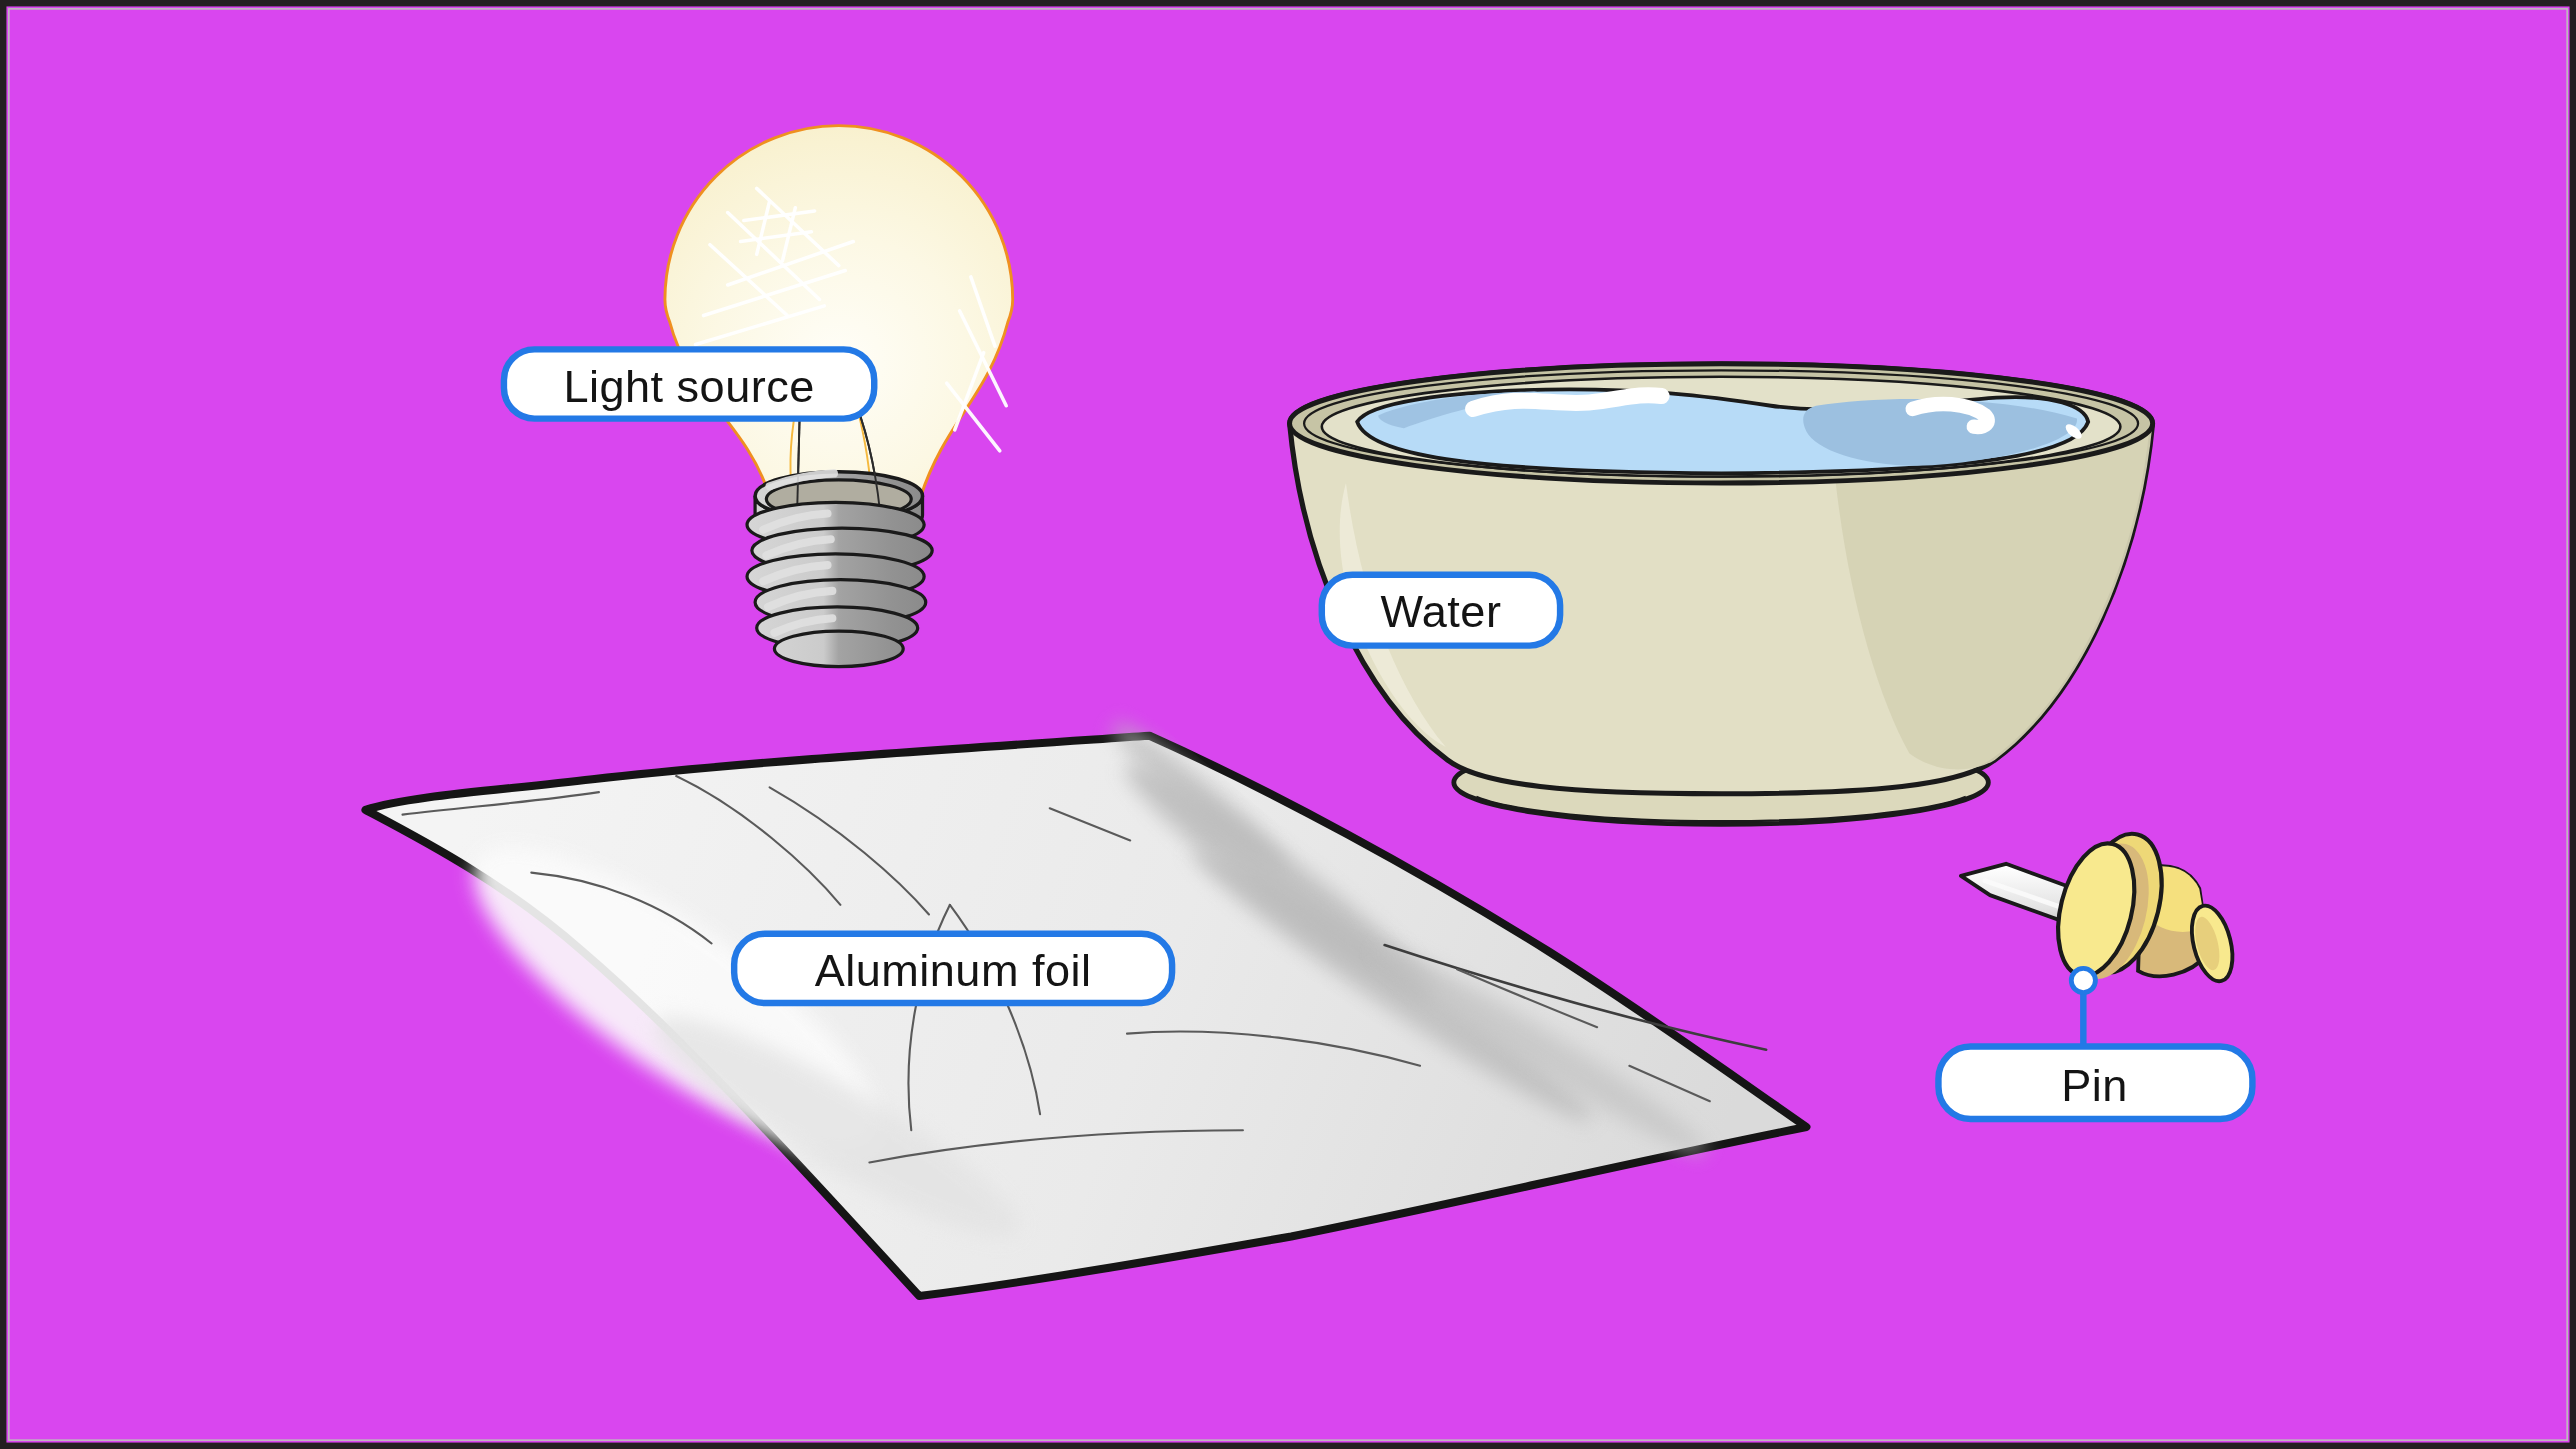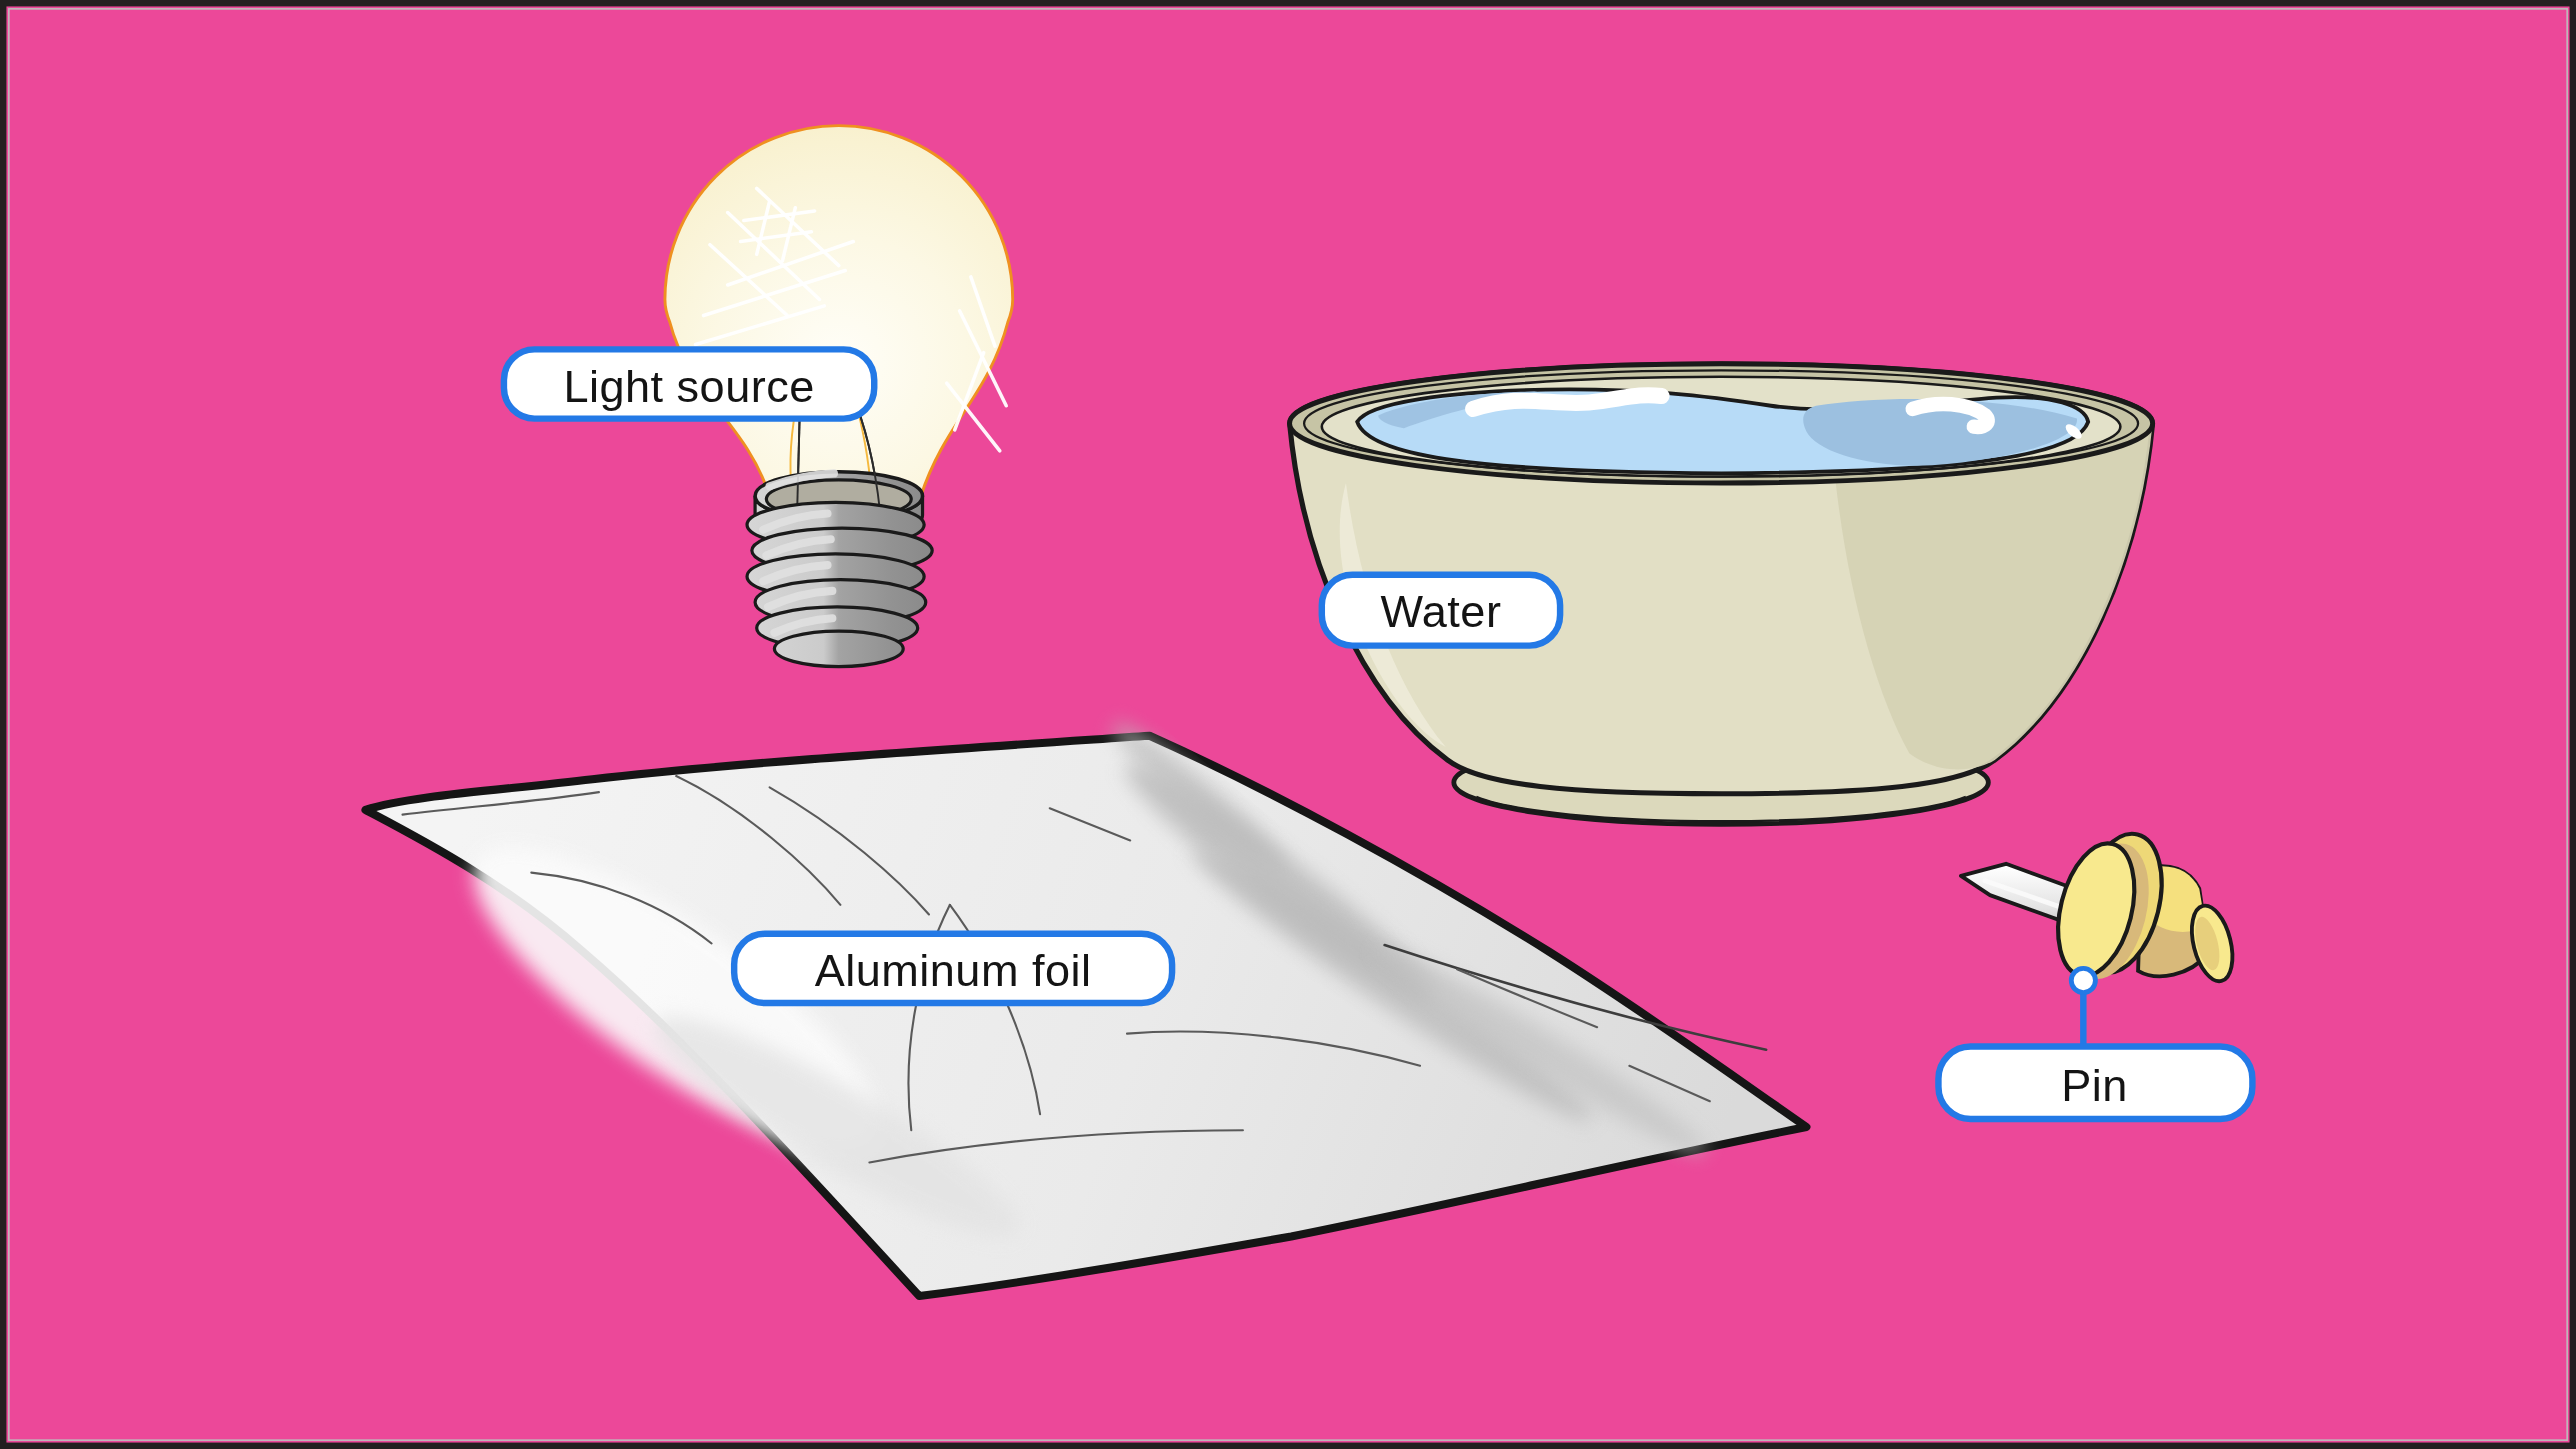--- a/index.html
+++ b/index.html
@@ -3,21 +3,21 @@
 <meta charset="utf-8">
 <style>
   html,body{margin:0;padding:0;background:#ffffff;height:100%;}
   body{display:flex;align-items:center;justify-content:center;}
   .stage{
     position:relative;
     width:100vw;
     aspect-ratio:16/9;
     max-height:100vh;
     max-width:177.78vh;
-    background:#ec4899;
+    background:#d946ef;
     font-family:"Liberation Sans", sans-serif;
   }
   .stage svg{display:block;width:100%;height:100%;}
   .frame{fill:none;stroke:#231f20;stroke-width:4;}
   .frame-inner{fill:none;stroke:#bdbbbb;stroke-width:1;}
   .pill{fill:#ffffff;stroke:#2379e6;stroke-width:4;}
   .pill-text{
     font-family:"Liberation Sans", sans-serif;
     font-size:28px;
     font-weight:500;

